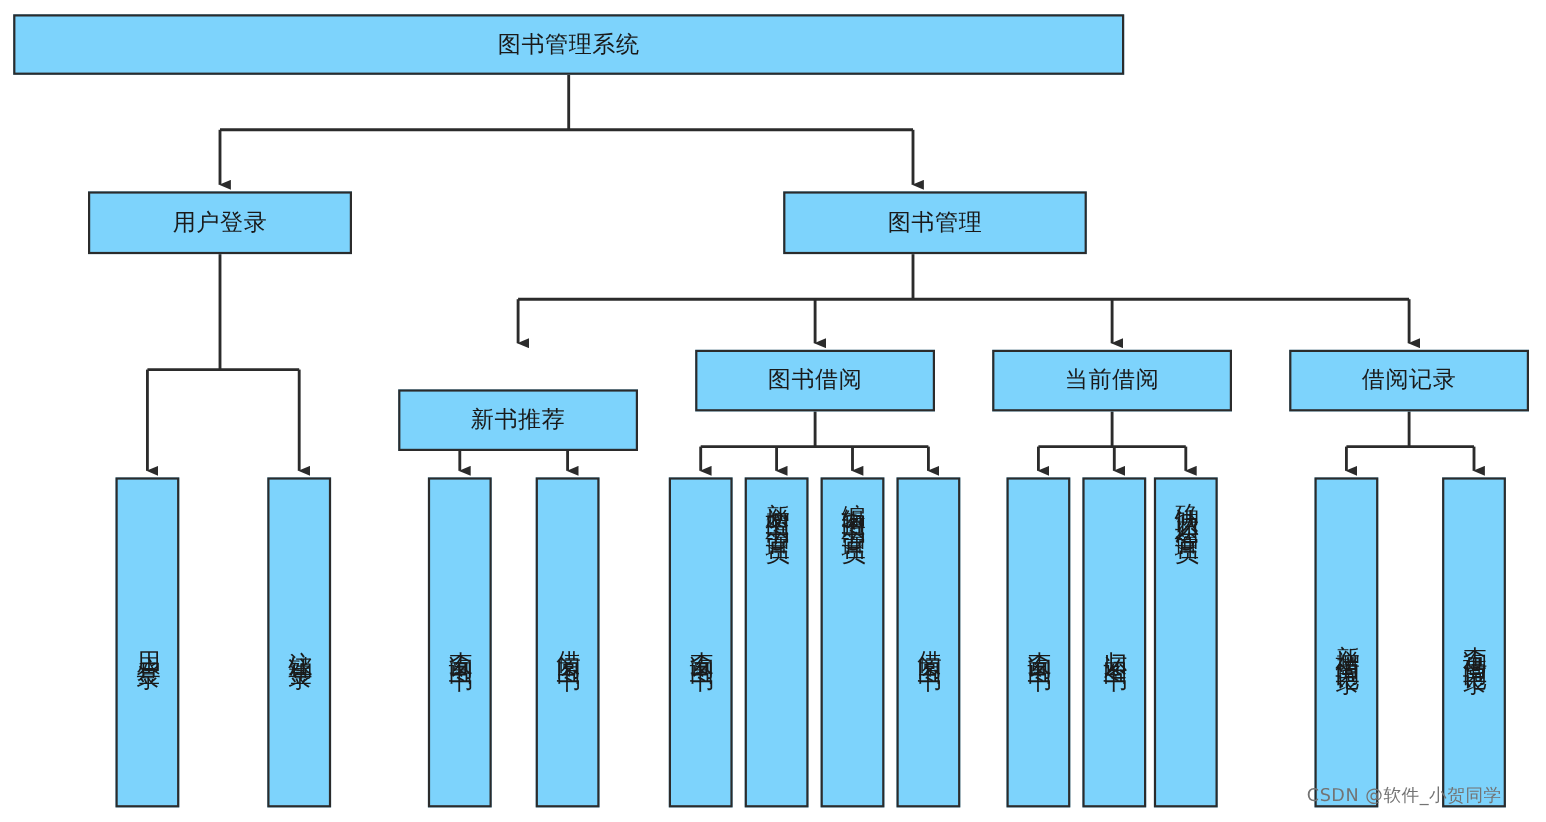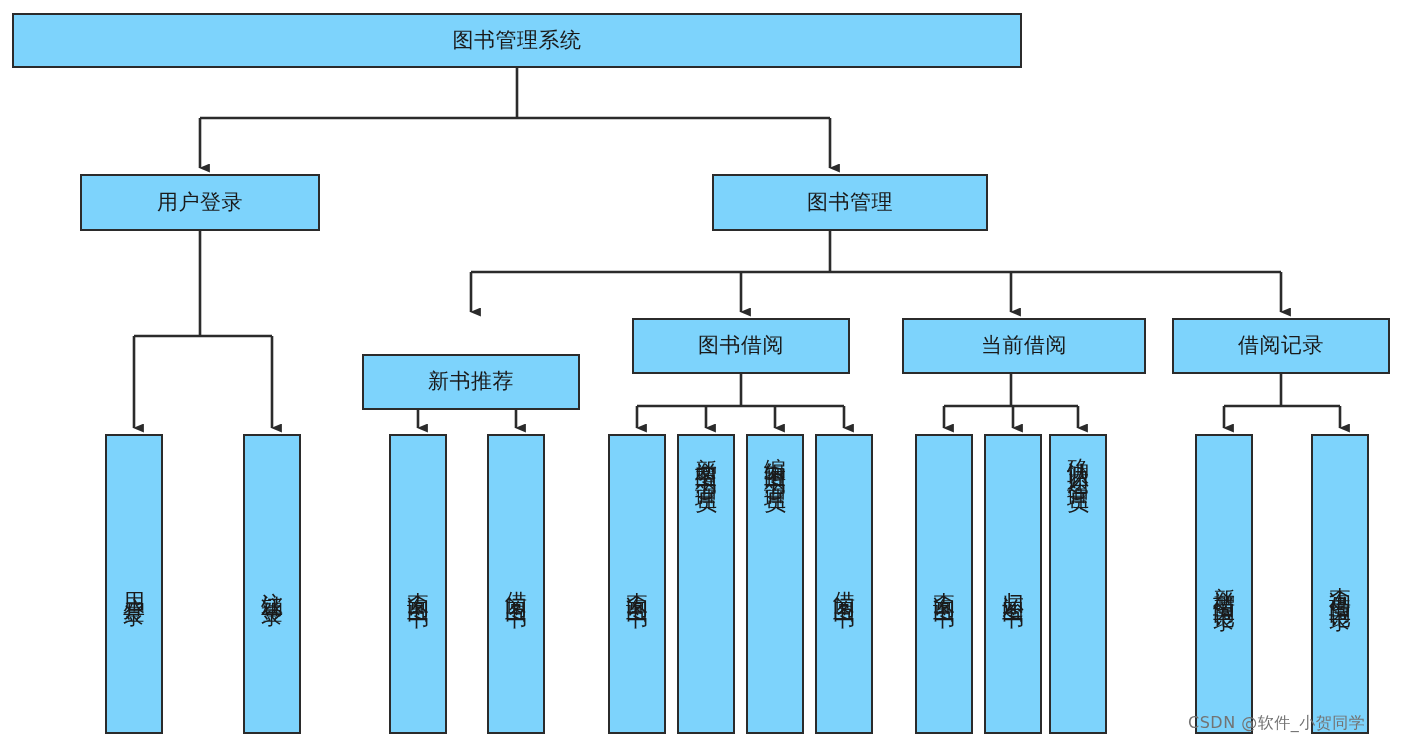--- a/index.html
+++ b/index.html
@@ -143,21 +143,21 @@
   <div class="node-box" style="left:712px; top:174px; width:276px; height:57px;">
     <span class="node-label-h">图书管理</span>
   </div>
 
   <div class="node-box" style="left:362px; top:318px; width:218px; height:56px;margin-top:36px;">
     <span class="node-label-h">新书推荐</span>
   </div>
   <div class="node-box" style="left:632px; top:318px; width:218px; height:56px;">
     <span class="node-label-h">图书借阅</span>
   </div>
-  <div class="node-box" style="left:902px; top:318px; width:244px; height:56px;">
+  <div class="node-box" style="left:902px; top:318px; width:218px; height:56px;">
     <span class="node-label-h">当前借阅</span>
   </div>
   <div class="node-box" style="left:1172px; top:318px; width:218px; height:56px;font-family:Liberation Serif, serif;">
     <span class="node-label-h">借阅记录</span>
   </div>
 
   <div class="node-box leaf centered" style="left:105px; top:434px; width:58px; height:300px;">
     <span class="node-label-v">用户登录</span>
   </div>
   <div class="node-box leaf centered" style="left:243px; top:434px; width:58px; height:300px;">

